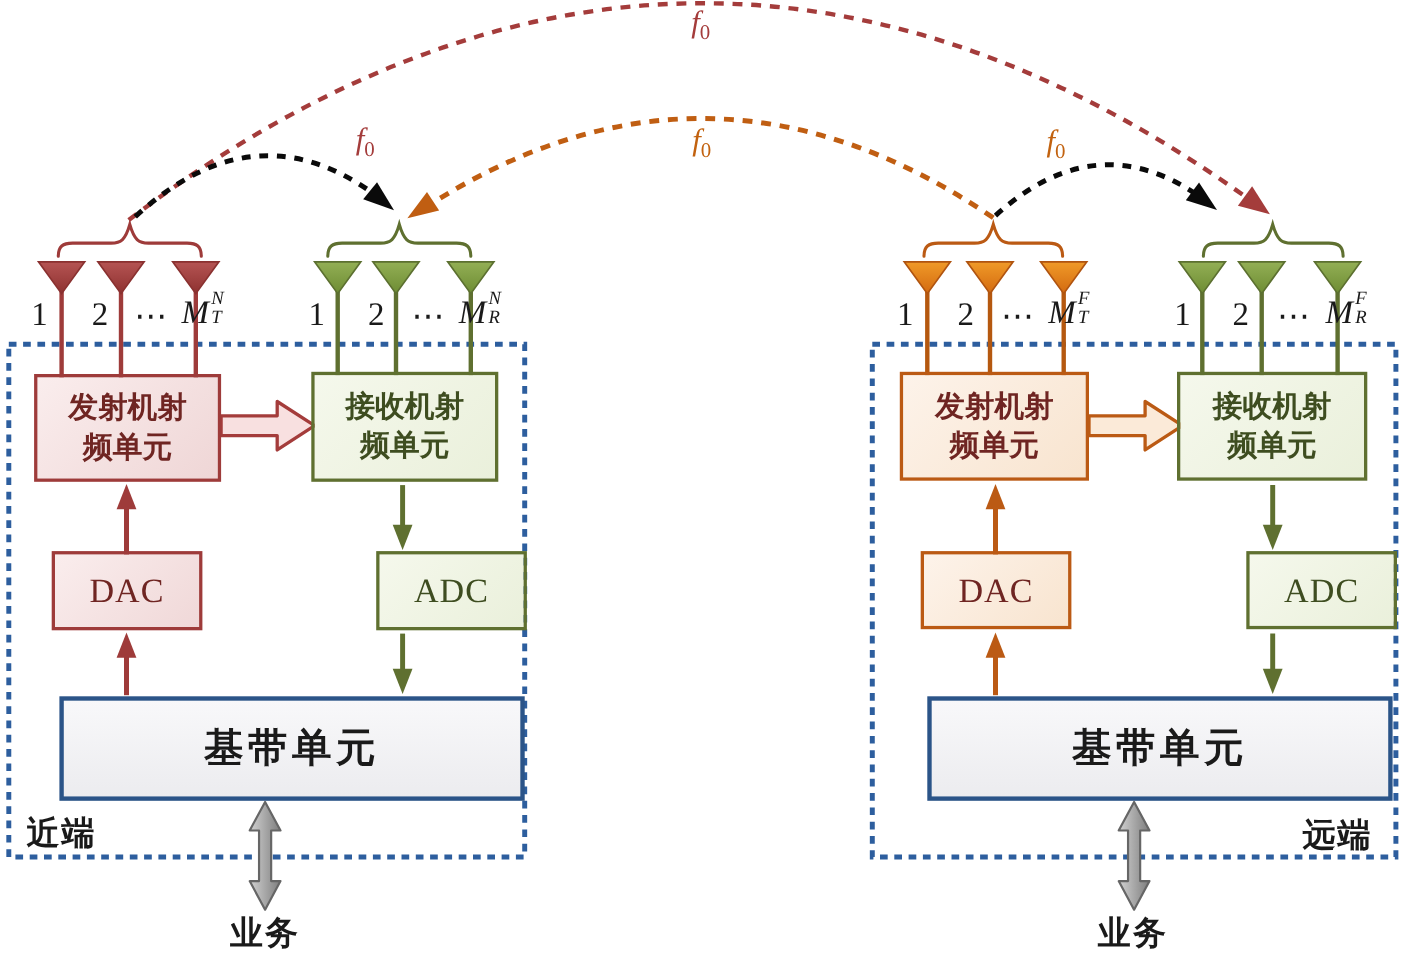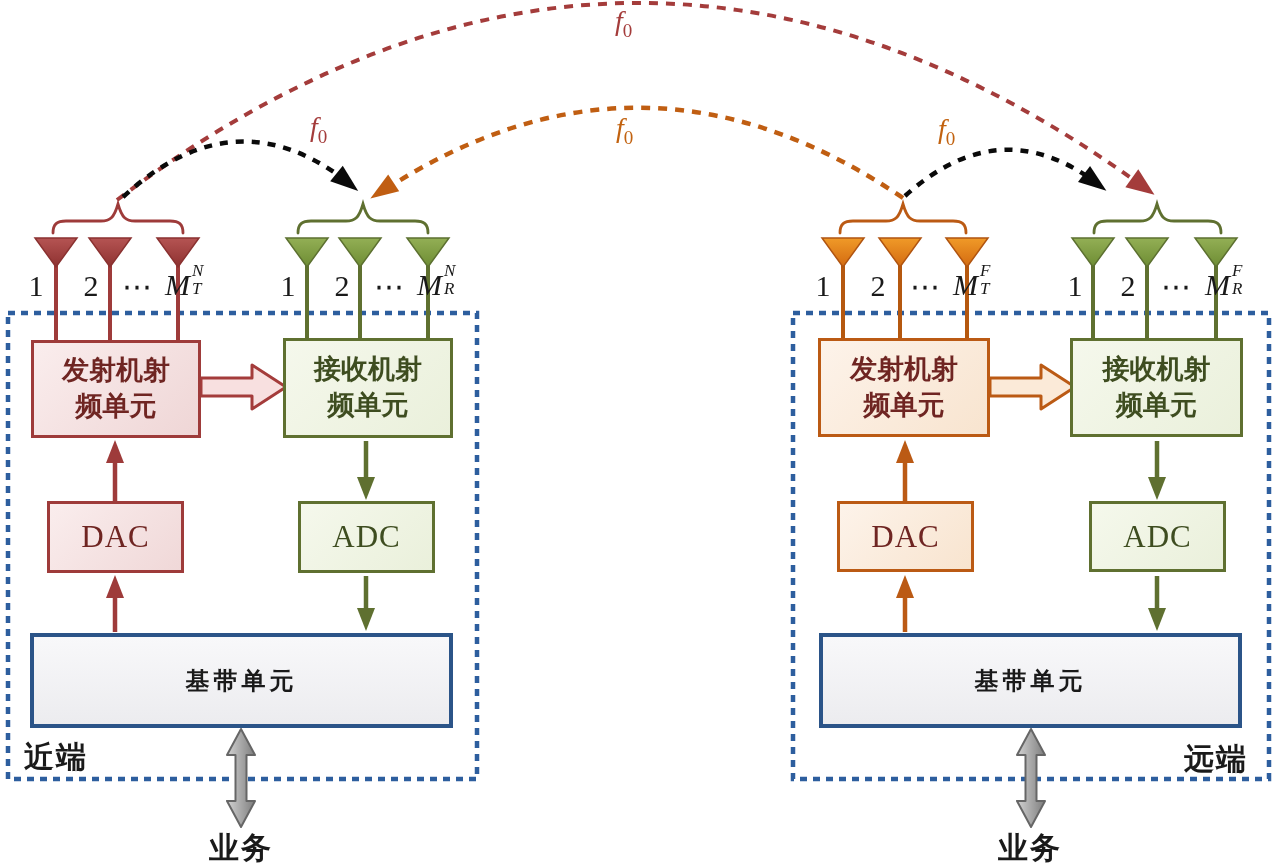--- a/index.html
+++ b/index.html
@@ -8,32 +8,32 @@
   .canvas svg.layer{position:absolute;left:0;top:0;z-index:1;}
   .box{position:absolute;z-index:2;box-sizing:border-box;display:flex;flex-direction:column;
        align-items:center;justify-content:center;text-align:center;}
   .rf-box{font-size:27px;font-weight:bold;line-height:1.32;}
   .tx-near{border:3.5px solid #9E3B3A;background:linear-gradient(135deg,#FAEDED,#EFD6D6);color:#6F2522;}
   .rx-box{border:3.5px solid #5F7030;background:linear-gradient(135deg,#F5F8EC,#EAF0DB);color:#3E4D20;}
   .tx-far{border:3.5px solid #BB5A14;background:linear-gradient(135deg,#FDF3EA,#F8E4CF);color:#6F2522;}
   .conv{font-size:31px;font-weight:normal;letter-spacing:1px;}
   .dac-near{border:3.5px solid #9E3B3A;background:linear-gradient(135deg,#FAEDED,#F0D8D8);color:#6F2522;}
   .dac-far{border:3.5px solid #BB5A14;background:linear-gradient(135deg,#FDF3EA,#F8E4CF);color:#6F2522;}
-  .adc{border:3.5px solid #5F7030;background:linear-gradient(135deg,#F5F8EC,#EAF0DB);color:#3E4D20;}
+  .adc{border:3.5px solid #5F7030;background:linear-gradient(135deg,#F5F8EC,#EAF0DB);color:#3E4D20;margin-left:44px;}
   .bb{border:4px solid #2B5488;background:linear-gradient(180deg,#F8F8FA,#ECECEF);color:#1A1A1A;
-      font-size:24px;font-weight:bold;letter-spacing:4px;}
+      font-size:36px;font-weight:bold;letter-spacing:4px;margin-left:24px;}
   .lbl{position:absolute;z-index:3;color:#1A1A1A;}
   .corner{font-size:30px;font-weight:bold;letter-spacing:2px;}
   .service{font-size:30px;font-weight:bold;letter-spacing:2px;}
   .antnum{font-size:30px;width:40px;text-align:center;}
   .mlabel{display:flex;align-items:flex-start;font-size:30px;}
   .mbase{font-style:italic;}
   .mstack{display:inline-flex;flex-direction:column;font-size:17px;line-height:1.05;
           font-style:italic;margin-left:2px;margin-top:-6px;}
-  .f0{font-size:28px;font-style:italic;width:44px;text-align:left;}
+  .f0{font-size:28px;font-style:italic;width:44px;text-align:center;}
   .f0 sub{font-size:0.68em;font-style:normal;}
   .f0-crimson{color:#A43C3B;}
   .f0-orange{color:#C2620F;}
 </style>
 </head>
 <body>
 
 <div class="canvas">
 
   <svg class="layer" width="1279" height="867" viewBox="0 0 1279 867">

